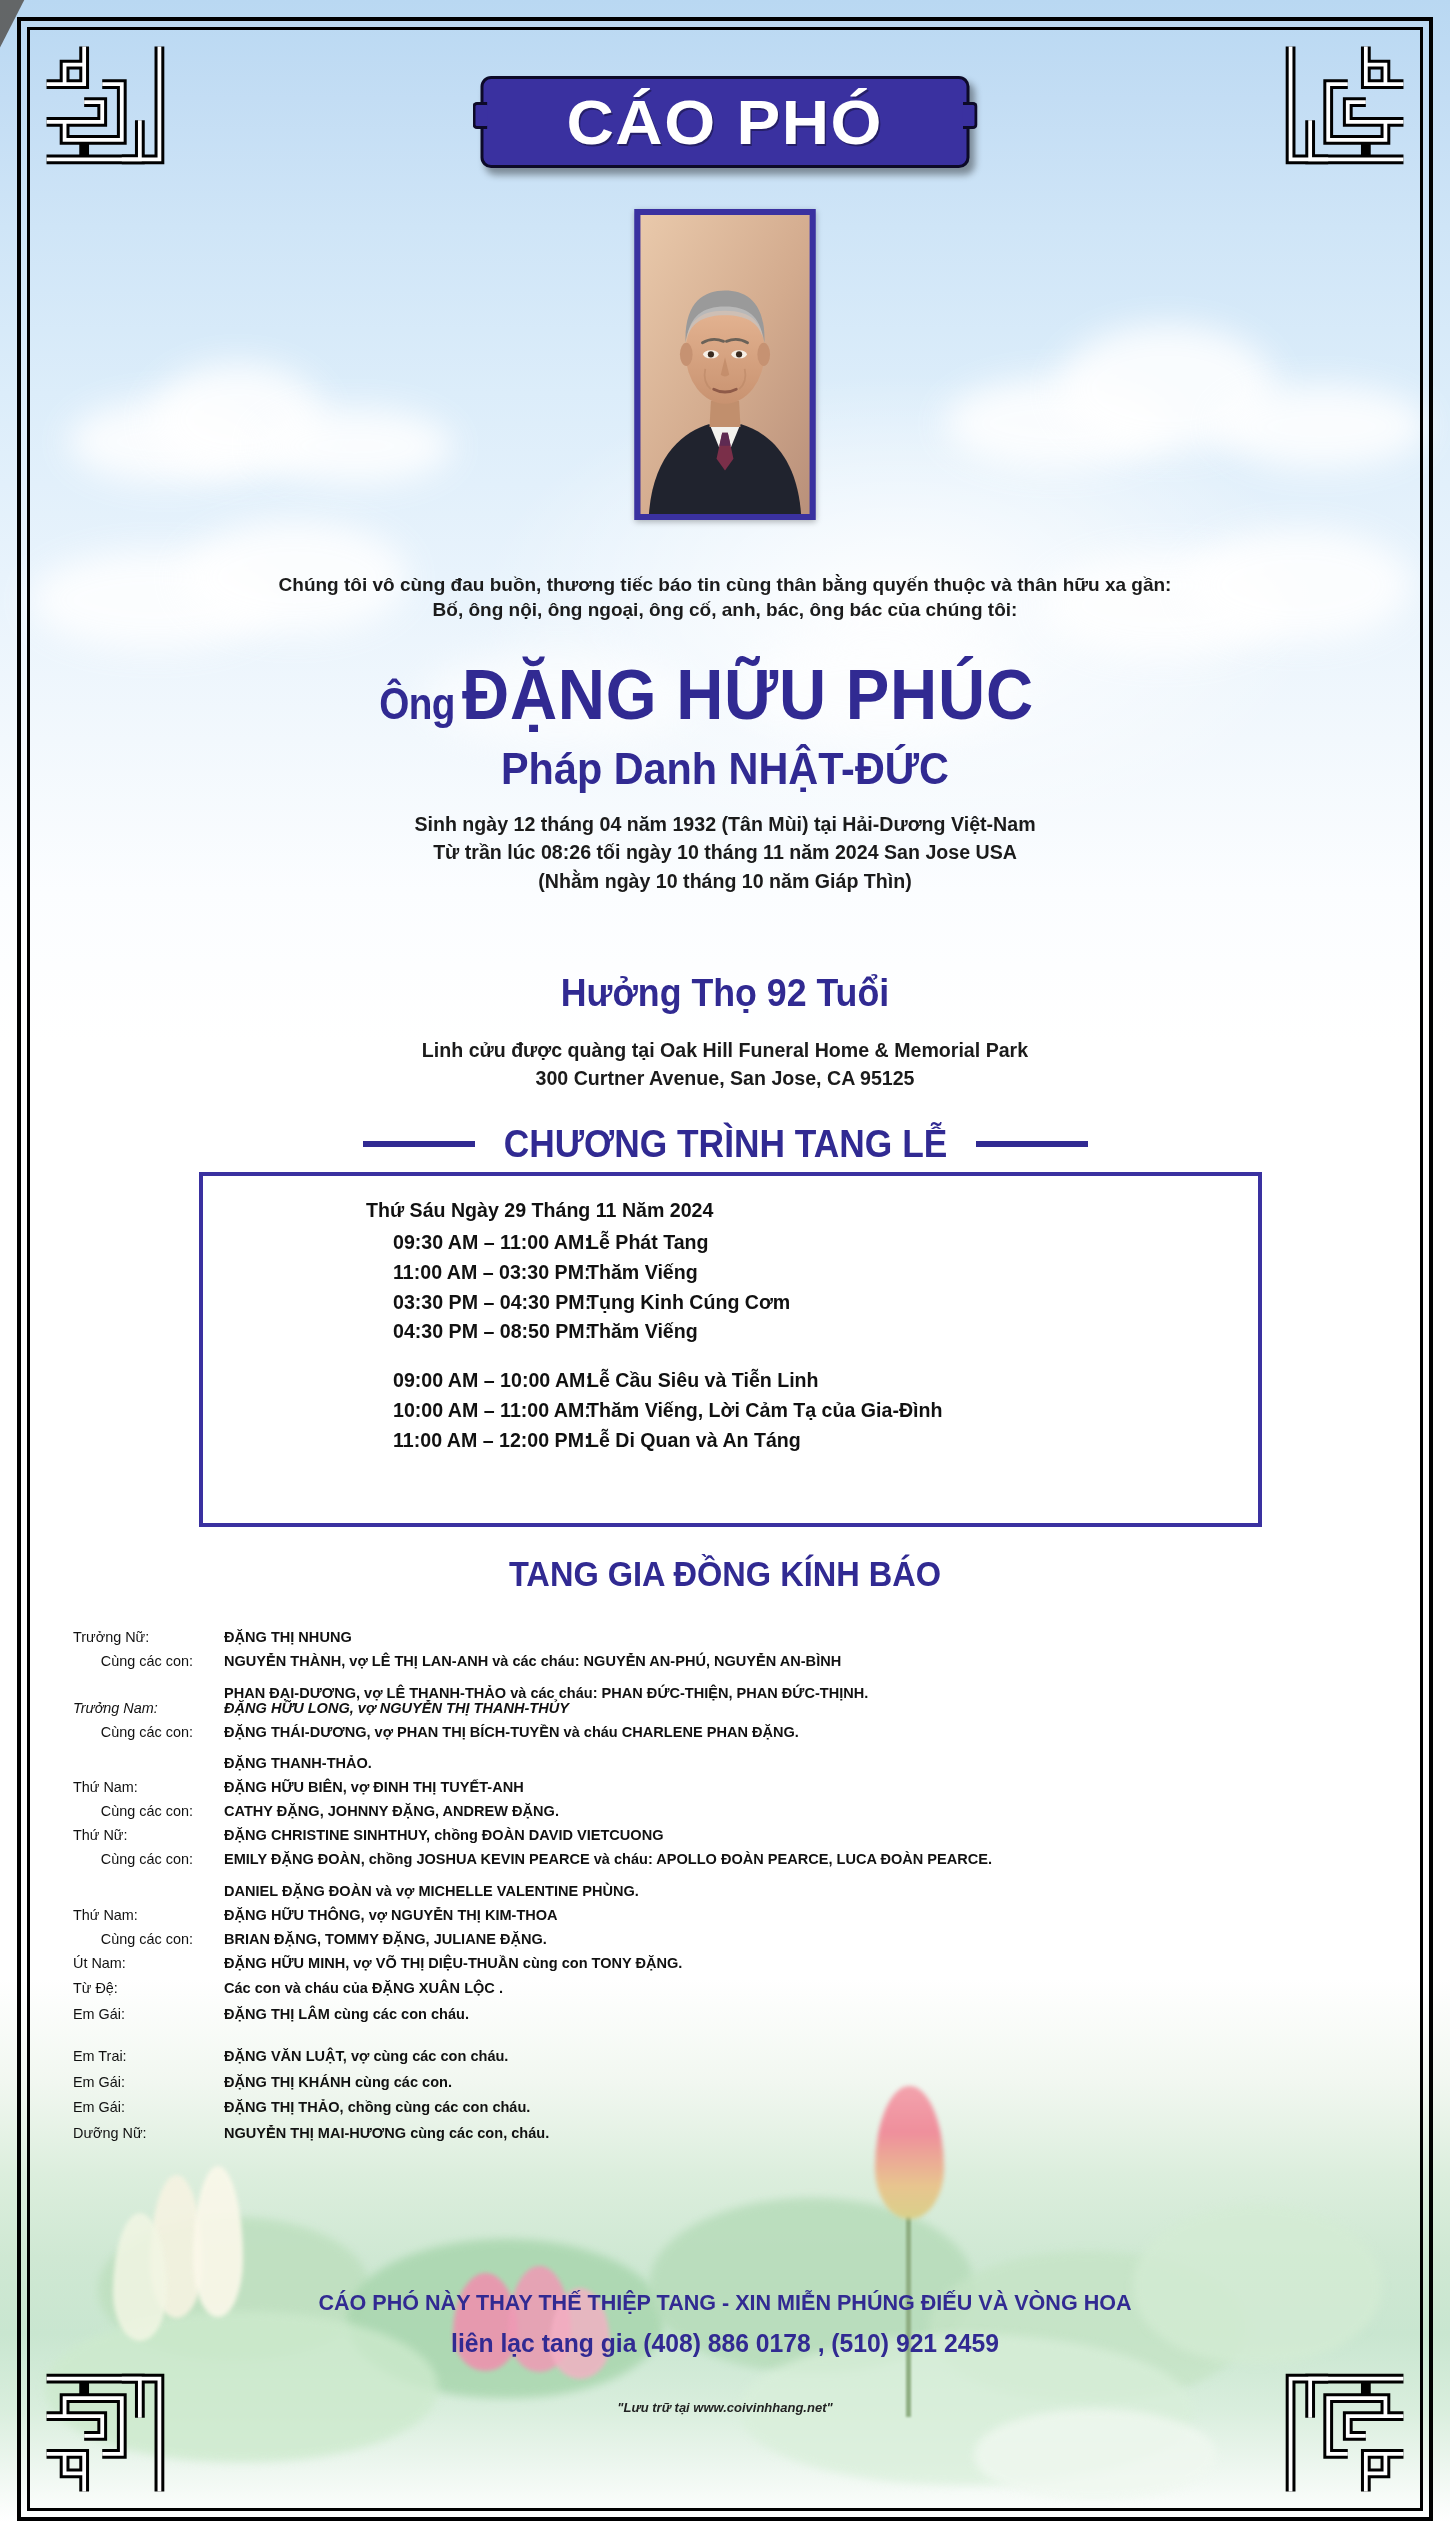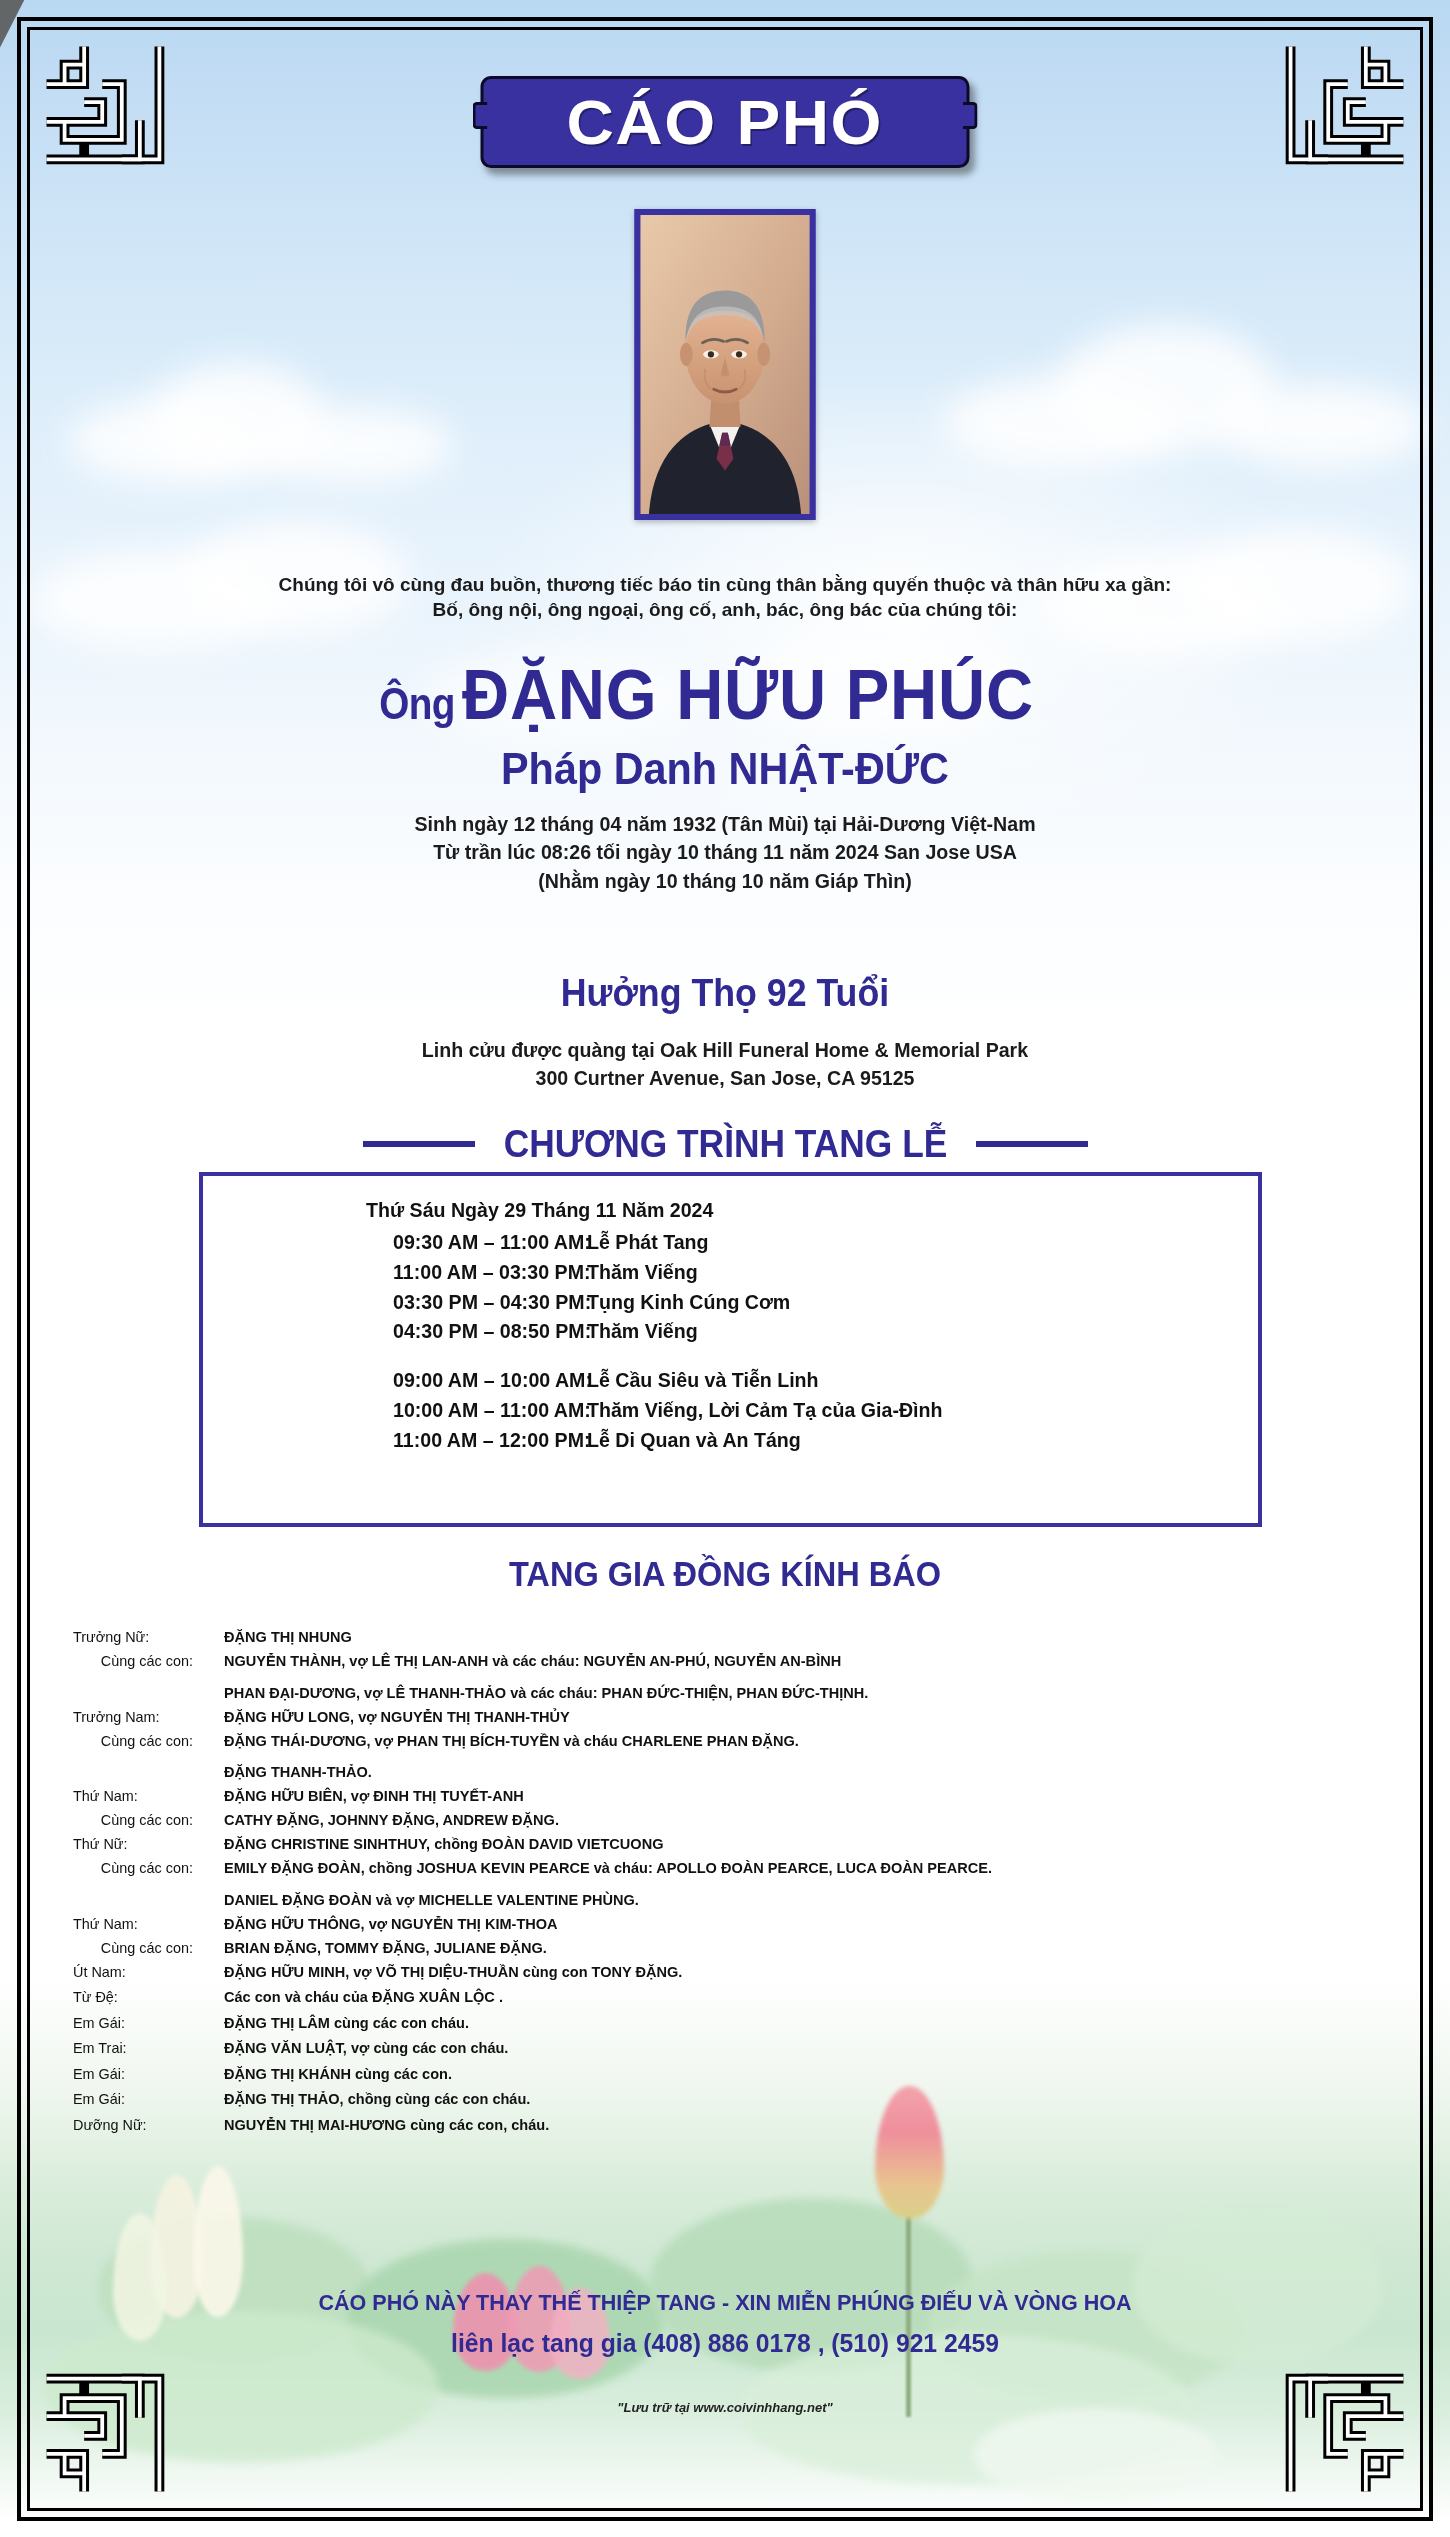--- a/index.html
+++ b/index.html
@@ -483,21 +483,21 @@
         <div class="fam-names">ĐẶNG THỊ NHUNG</div>
       </div>
       <div class="fam-row" style="margin-top: 9px;">
         <div class="fam-role indent">Cùng các con:</div>
         <div class="fam-names">NGUYỄN THÀNH, vợ LÊ THỊ LAN-ANH và các cháu: NGUYỄN AN-PHÚ, NGUYỄN AN-BÌNH</div>
       </div>
       <div class="fam-row" style="margin-top: 16.6px;">
         <div class="fam-role indent"></div>
         <div class="fam-names">PHAN ĐẠI-DƯƠNG, vợ LÊ THANH-THẢO và các cháu: PHAN ĐỨC-THIỆN, PHAN ĐỨC-THỊNH.</div>
       </div>
-      <div class="fam-row" style="margin-top: 9px;">
+      <div class="fam-row" style="margin-top: 0; font-style: italic;">
         <div class="fam-role">Trưởng Nam:</div>
         <div class="fam-names">ĐẶNG HỮU LONG, vợ NGUYỄN THỊ THANH-THỦY</div>
       </div>
       <div class="fam-row" style="margin-top: 9px;">
         <div class="fam-role indent">Cùng các con:</div>
         <div class="fam-names">ĐẶNG THÁI-DƯƠNG, vợ PHAN THỊ BÍCH-TUYỀN và cháu CHARLENE PHAN ĐẶNG.</div>
       </div>
       <div class="fam-row" style="margin-top: 16.6px;">
         <div class="fam-role indent"></div>
         <div class="fam-names">ĐẶNG THANH-THẢO.</div>
@@ -535,21 +535,21 @@
         <div class="fam-names">ĐẶNG HỮU MINH, vợ VÕ THỊ DIỆU-THUẦN cùng con TONY ĐẶNG.</div>
       </div>
       <div class="fam-row" style="margin-top: 10.6px;">
         <div class="fam-role">Từ Đệ:</div>
         <div class="fam-names">Các con và cháu của ĐẶNG XUÂN LỘC .</div>
       </div>
       <div class="fam-row" style="margin-top: 10.6px;">
         <div class="fam-role">Em Gái:</div>
         <div class="fam-names">ĐẶNG THỊ LÂM cùng các con cháu.</div>
       </div>
-      <div class="fam-row" style="margin-top: 10px; align-items: center;">
+      <div class="fam-row" style="margin-top: 27px; align-items: center;">
         <div class="fam-role">Em Trai:</div>
         <div class="fam-names">ĐẶNG VĂN LUẬT, vợ cùng các con cháu.</div>
       </div>
       <div class="fam-row" style="margin-top: 10.6px;">
         <div class="fam-role">Em Gái:</div>
         <div class="fam-names">ĐẶNG THỊ KHÁNH cùng các con.</div>
       </div>
       <div class="fam-row" style="margin-top: 10.6px;">
         <div class="fam-role">Em Gái:</div>
         <div class="fam-names">ĐẶNG THỊ THẢO, chồng cùng các con cháu.</div>

